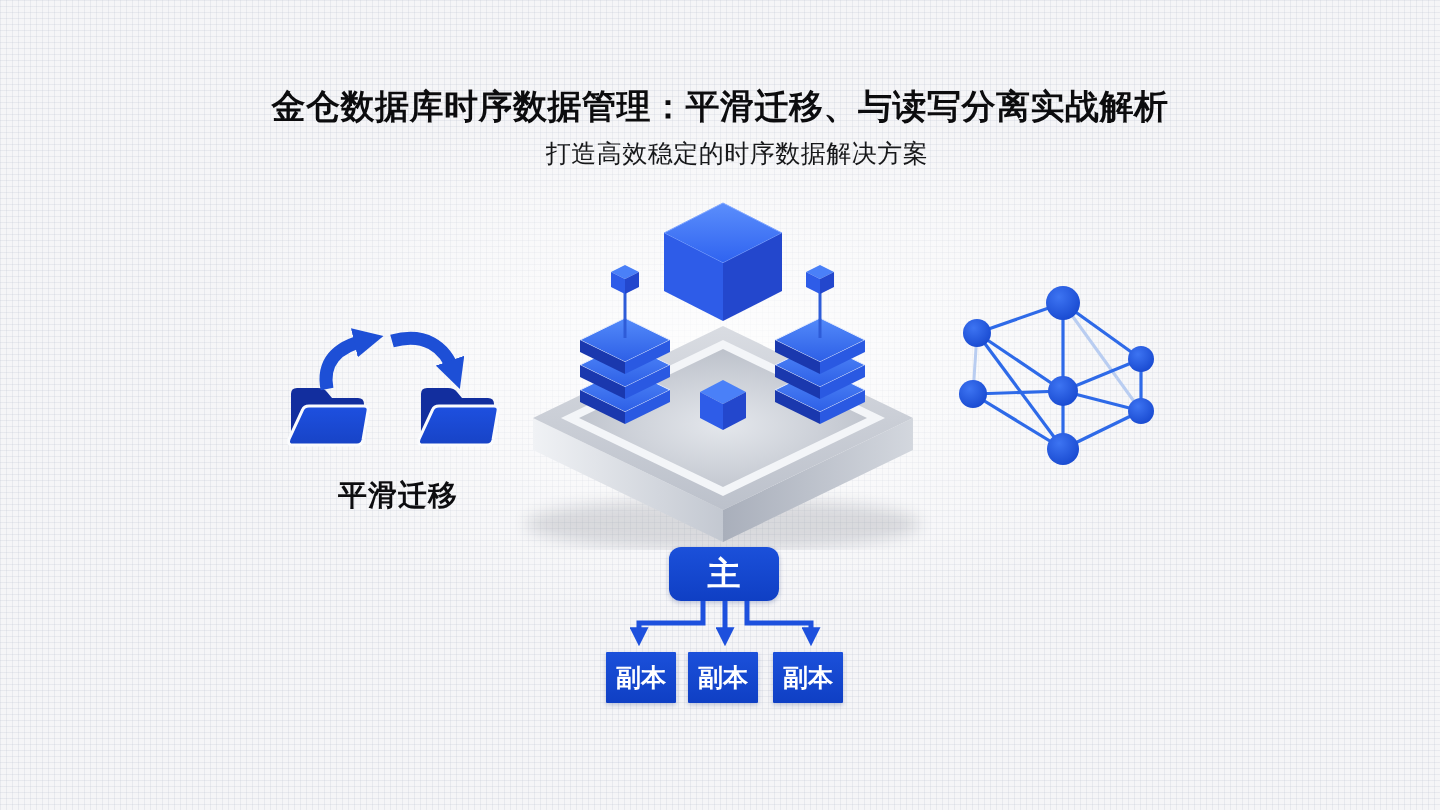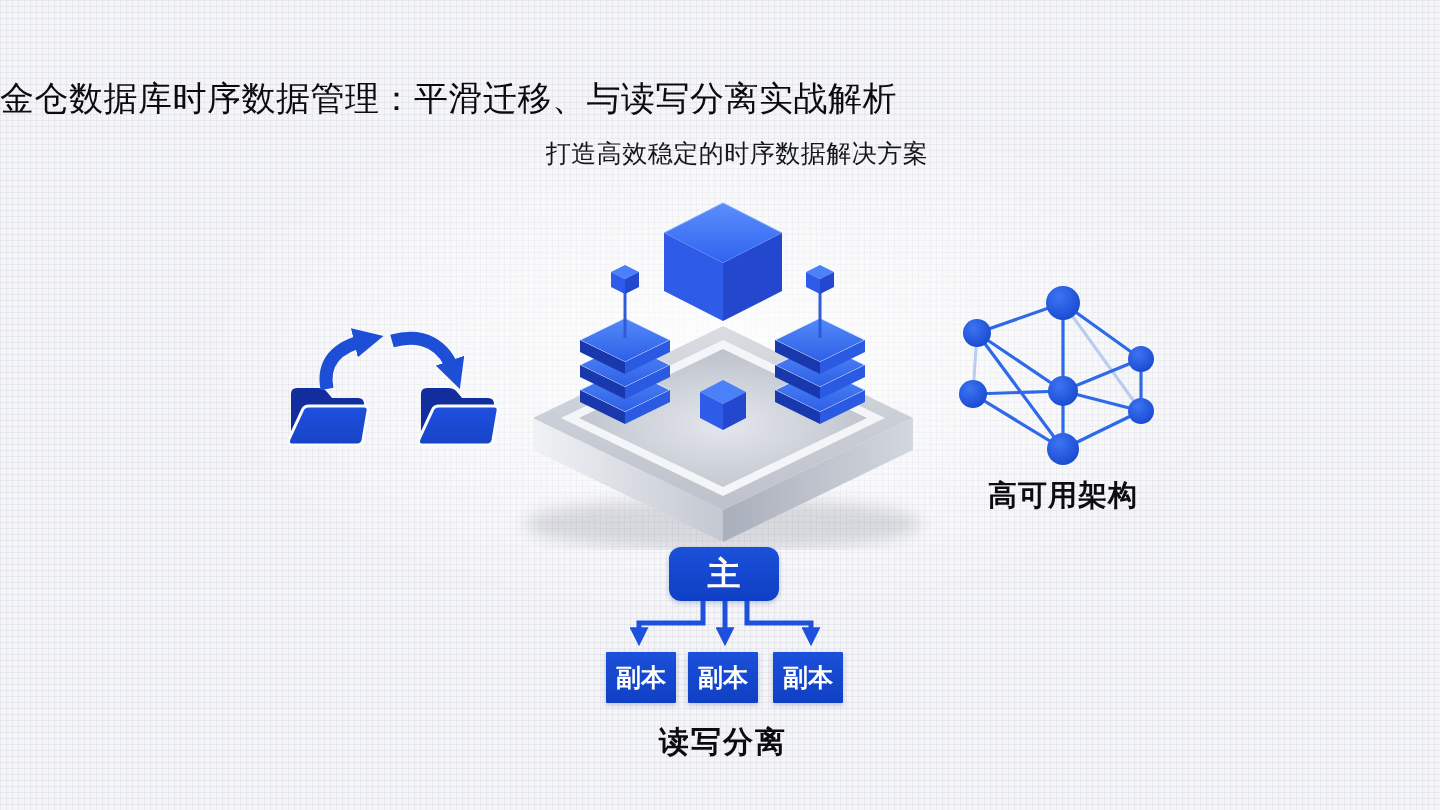--- a/index.html
+++ b/index.html
@@ -17,22 +17,23 @@
       linear-gradient(rgba(199,205,218,.30) 1px, transparent 1px),
       linear-gradient(90deg, rgba(199,205,218,.30) 1px, transparent 1px);
     background-size: 6px 6px;
   }
   .glow {
     position: absolute; inset: 0;
     background: radial-gradient(ellipse 52% 46% at 50% 44%, rgba(255,255,255,.88), rgba(255,255,255,0) 72%);
     pointer-events: none;
   }
   .title {
-    position: absolute; left: 0; top: 76px; width: 100%;
-    font-size: 34px; font-weight: 400; letter-spacing: .5px;
+    position: absolute; left: 0; top: 84px; width: 100%;
+    text-align: center;
+    font-size: 34px; font-weight: 700; letter-spacing: .5px;
     color: #0c0c0e;
   }
   .subtitle {
     position: absolute; left: 0; top: 137px; width: 100%;
     text-align: center;
     font-size: 25px; font-weight: 500; letter-spacing: .5px;
     color: #17181a;
     margin-left: 17px;
   }
   .abs { position: absolute; }
@@ -184,20 +185,21 @@
       <path d="M 13 112 L 13 69 Q 13 63 19 63 L 40 63 Q 46 63 49 67 L 54 73 L 80 73 Q 86 73 86 79 L 86 112 Z" fill="#122e9e"></path>
       <path d="M 31 81 Q 26 81 24.5 85 L 11 114 Q 9 120 15 120 L 79 120 Q 84 120 85 115 L 90 86 Q 91 81 86 81 Z" fill="url(#gFront)" stroke="#fafbfd" stroke-width="3"></path>
     </g>
     <use href="#folderIcon" x="130"></use>
 
     <g>
       <path d="M 49 64 C 44 38 58 22 88 15" fill="none" stroke="#1d4fd6" stroke-width="13" marker-end="url(#ah)"></path>
       <path d="M 114 16 C 146 7 167 21 176 47" fill="none" stroke="#1d4fd6" stroke-width="13" marker-end="url(#ah)"></path>
     </g>
   </svg>
+  <div class="feature-label" style="left:278px; top:476px; width:240px;">平滑迁移</div>
 
   <svg class="abs" style="left:945px; top:283px;" width="236" height="195" viewBox="0 0 236 195">
     <defs>
       <radialGradient id="gNode" cx="38%" cy="32%" r="75%">
         <stop offset="0" stop-color="#3d74f2"></stop>
           <stop offset="1" stop-color="#1748cf"></stop>
       </radialGradient>
     </defs>
     <g stroke="#b9cdf1" stroke-width="3">
       <line x1="118" y1="20" x2="196" y2="128"></line>
@@ -220,21 +222,20 @@
     <g fill="url(#gNode)">
       <circle cx="118" cy="20" r="17"></circle>
       <circle cx="32" cy="50" r="14"></circle>
       <circle cx="196" cy="76" r="13"></circle>
       <circle cx="118" cy="108" r="15"></circle>
       <circle cx="28" cy="111" r="14"></circle>
       <circle cx="196" cy="128" r="13"></circle>
       <circle cx="118" cy="166" r="16"></circle>
     </g>
   </svg>
-  <div class="feature-label" style="left:945px; top:476px; width:236px;">高可用架构</div>
 
   <div class="node-box master-box">
     <span>主</span>
   </div>
 
   <svg class="abs" style="left:600px; top:595px;" width="250" height="60" viewBox="0 0 250 60">
     <defs>
       <marker id="ah2" viewBox="0 0 10 10" refX="3" refY="5" markerWidth="3.8" markerHeight="3.8" orient="auto">
         <path d="M0 0 L10 5 L0 10 Z" fill="#1d50dd"></path>
       </marker>
@@ -249,14 +250,13 @@
   <div class="node-box replica-box" style="left:606px;">
     <span>副本</span>
   </div>
   <div class="node-box replica-box" style="left:688px;">
     <span>副本</span>
   </div>
   <div class="node-box replica-box" style="left:773px;">
     <span>副本</span>
   </div>
 
-  <div class="caption">读写分离</div>
 </div>
 
 </body></html>

